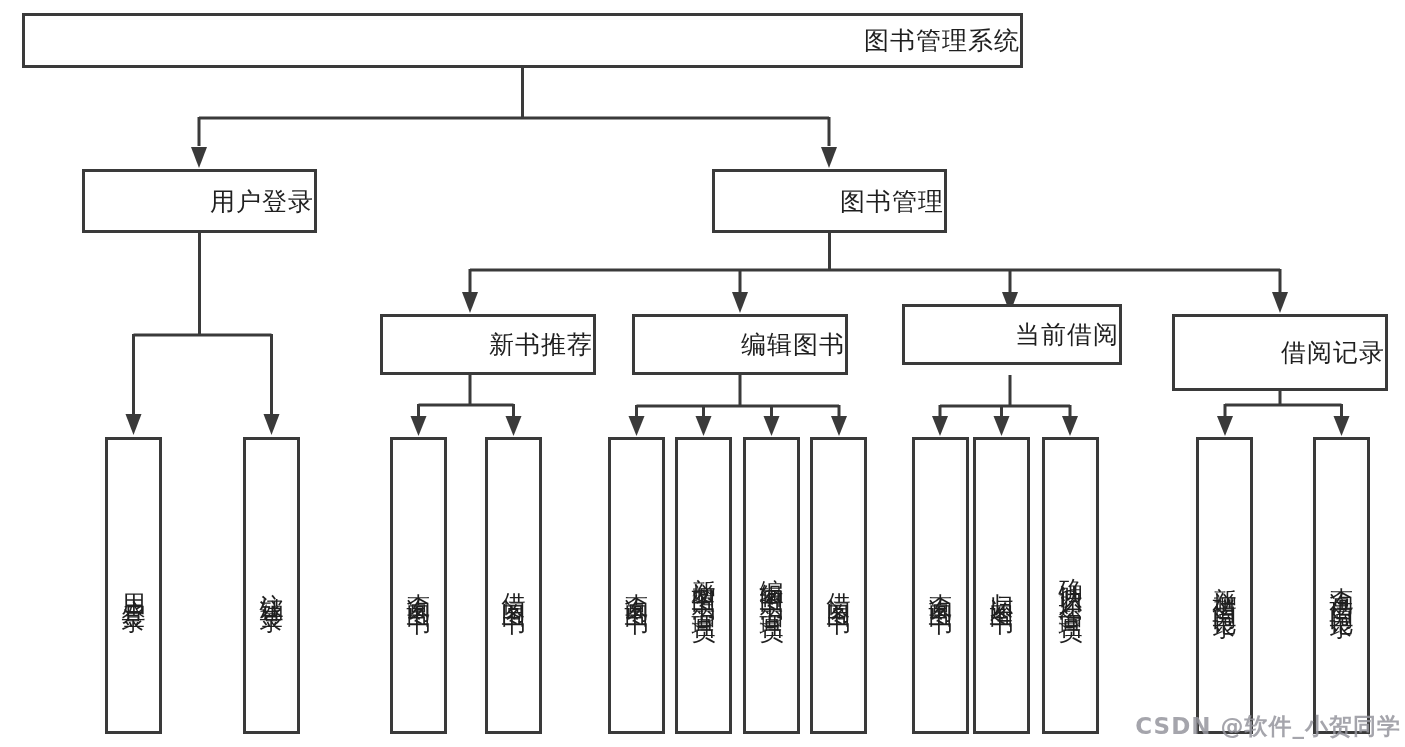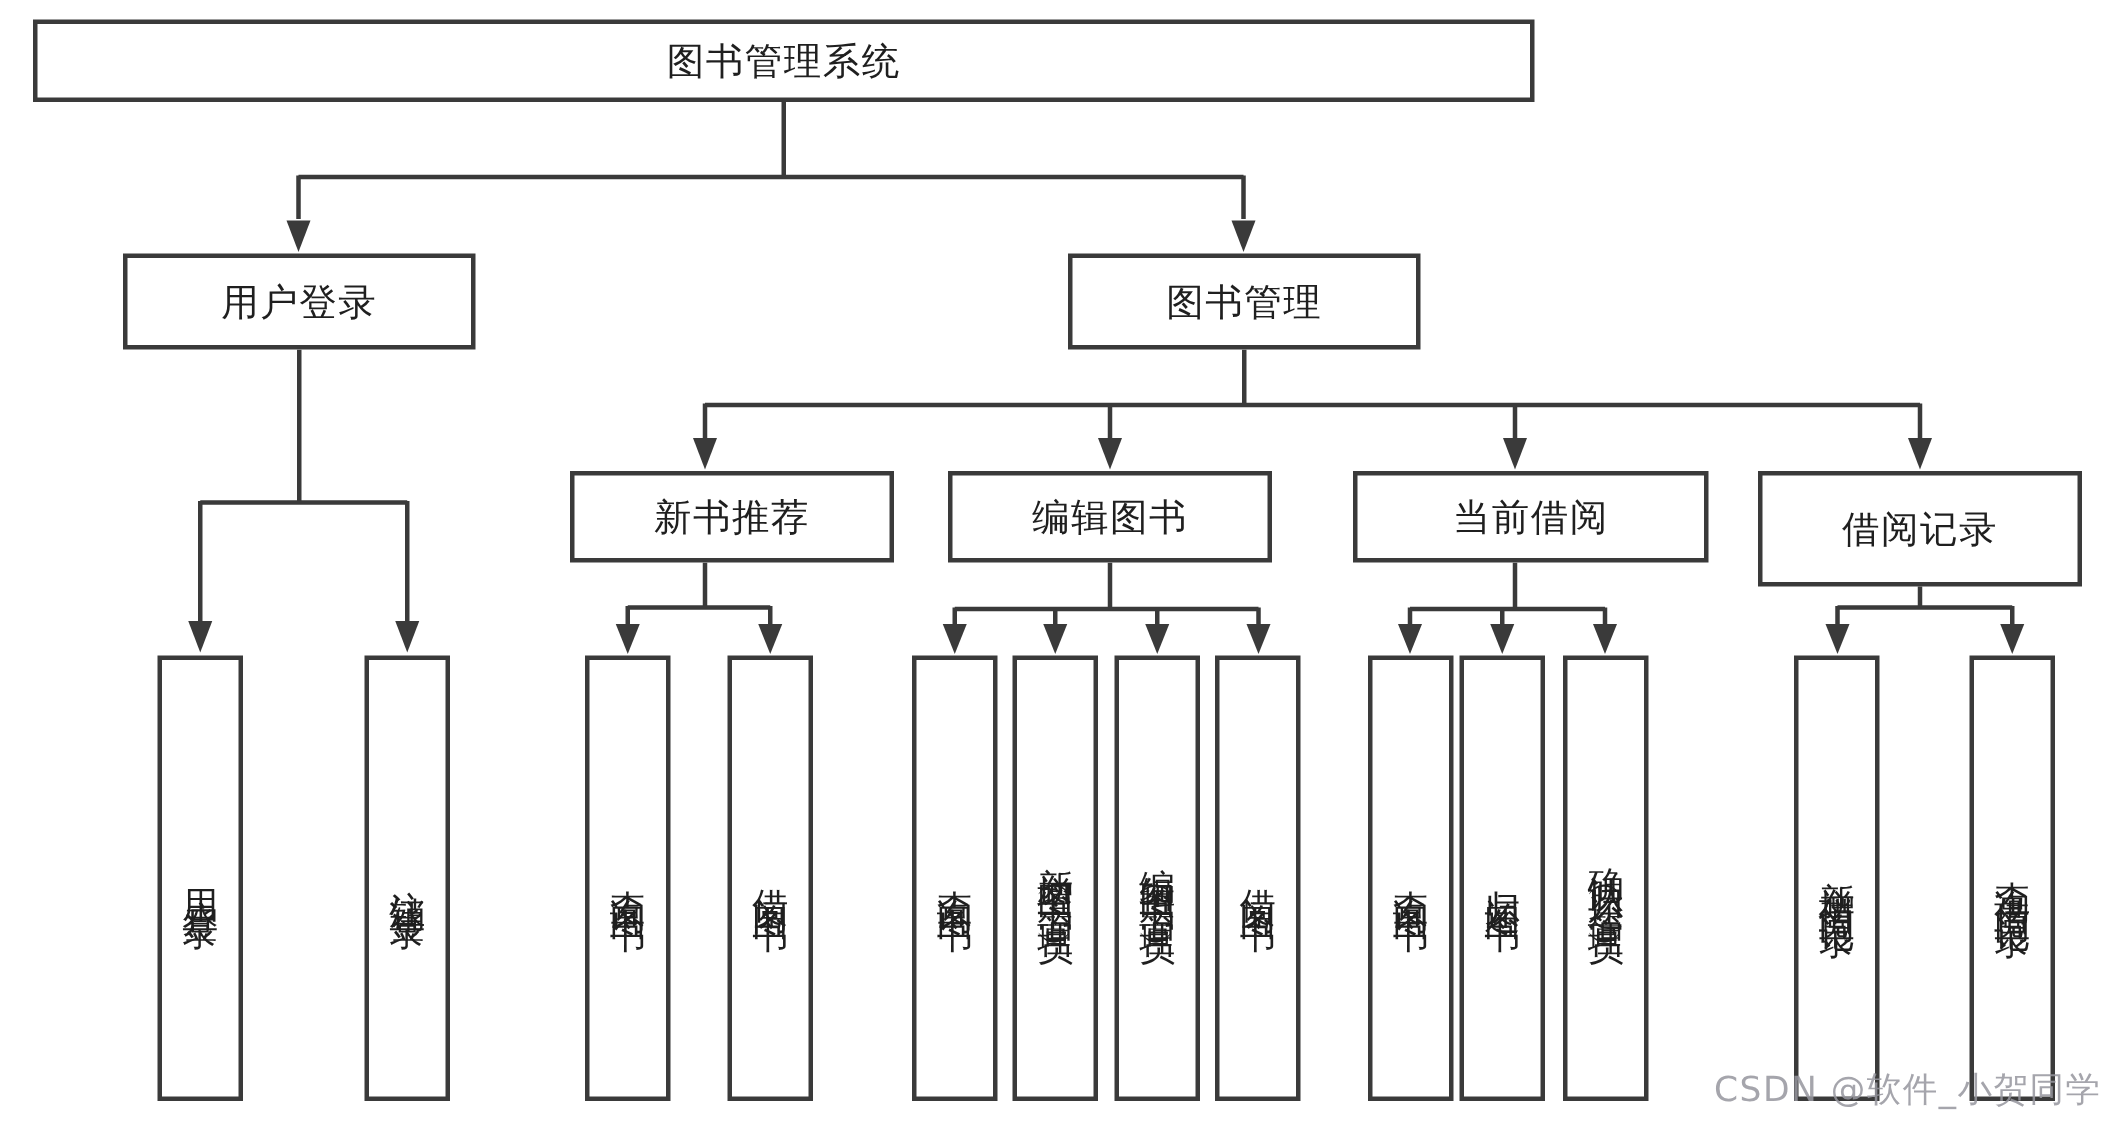--- a/index.html
+++ b/index.html
@@ -17,21 +17,21 @@
     overflow:hidden;
   }
   .wires{position:absolute;left:0;top:0;pointer-events:none;}
   .wires path{stroke:var(--line);stroke-width:3;fill:none;}
   .wires polygon{fill:var(--line);stroke:none;}
   .hbox{
     position:absolute;
     box-sizing:border-box;
     border:3px solid var(--line);
     background:var(--background);
-    display:flex;align-items:center;justify-content:center;
+    display:flex;align-items:center;justify-content:flex-end;
     font-size:25px;letter-spacing:1px;color:var(--text);
     white-space:nowrap;
   }
   .vbox{
     position:absolute;
     top:437px;width:57px;height:297px;
     box-sizing:border-box;
     border:3px solid var(--line);
     background:var(--background);
     display:flex;align-items:center;justify-content:center;
@@ -42,20 +42,21 @@
     font-size:24px;line-height:1;letter-spacing:6px;
     color:var(--text);
     white-space:nowrap;
   }
   .watermark{
     position:absolute;
     right:4px;bottom:5px;
     font-size:23px;letter-spacing:1px;
     color:var(--watermark);
     opacity:0.85;
+    font-weight:bold;
   }
 </style>
 </head>
 <body>
 
 <div class="canvas">
 
   <svg class="wires" width="1405" height="747" aria-hidden="true">
 
     <g>
@@ -116,21 +117,21 @@
   <div class="hbox" style="left:712px;top:169px;width:235px;height:64px">
     <span>图书管理</span>
   </div>
 
   <div class="hbox" style="left:380px;top:314px;width:216px;height:61px">
     <span>新书推荐</span>
   </div>
   <div class="hbox" style="left:632px;top:314px;width:216px;height:61px">
     <span>编辑图书</span>
   </div>
-  <div class="hbox" style="left:902px;top:314px;width:237px;height:61px">
+  <div class="hbox" style="left:902px;top:304px;width:220px;height:61px">
     <span>当前借阅</span>
   </div>
   <div class="hbox" style="left:1172px;top:314px;width:216px;height:77px">
     <span>借阅记录</span>
   </div>
 
   <div class="vbox" style="left:105px">
     <span class="vtext">用户登录</span>
   </div>
   <div class="vbox" style="left:243px">

